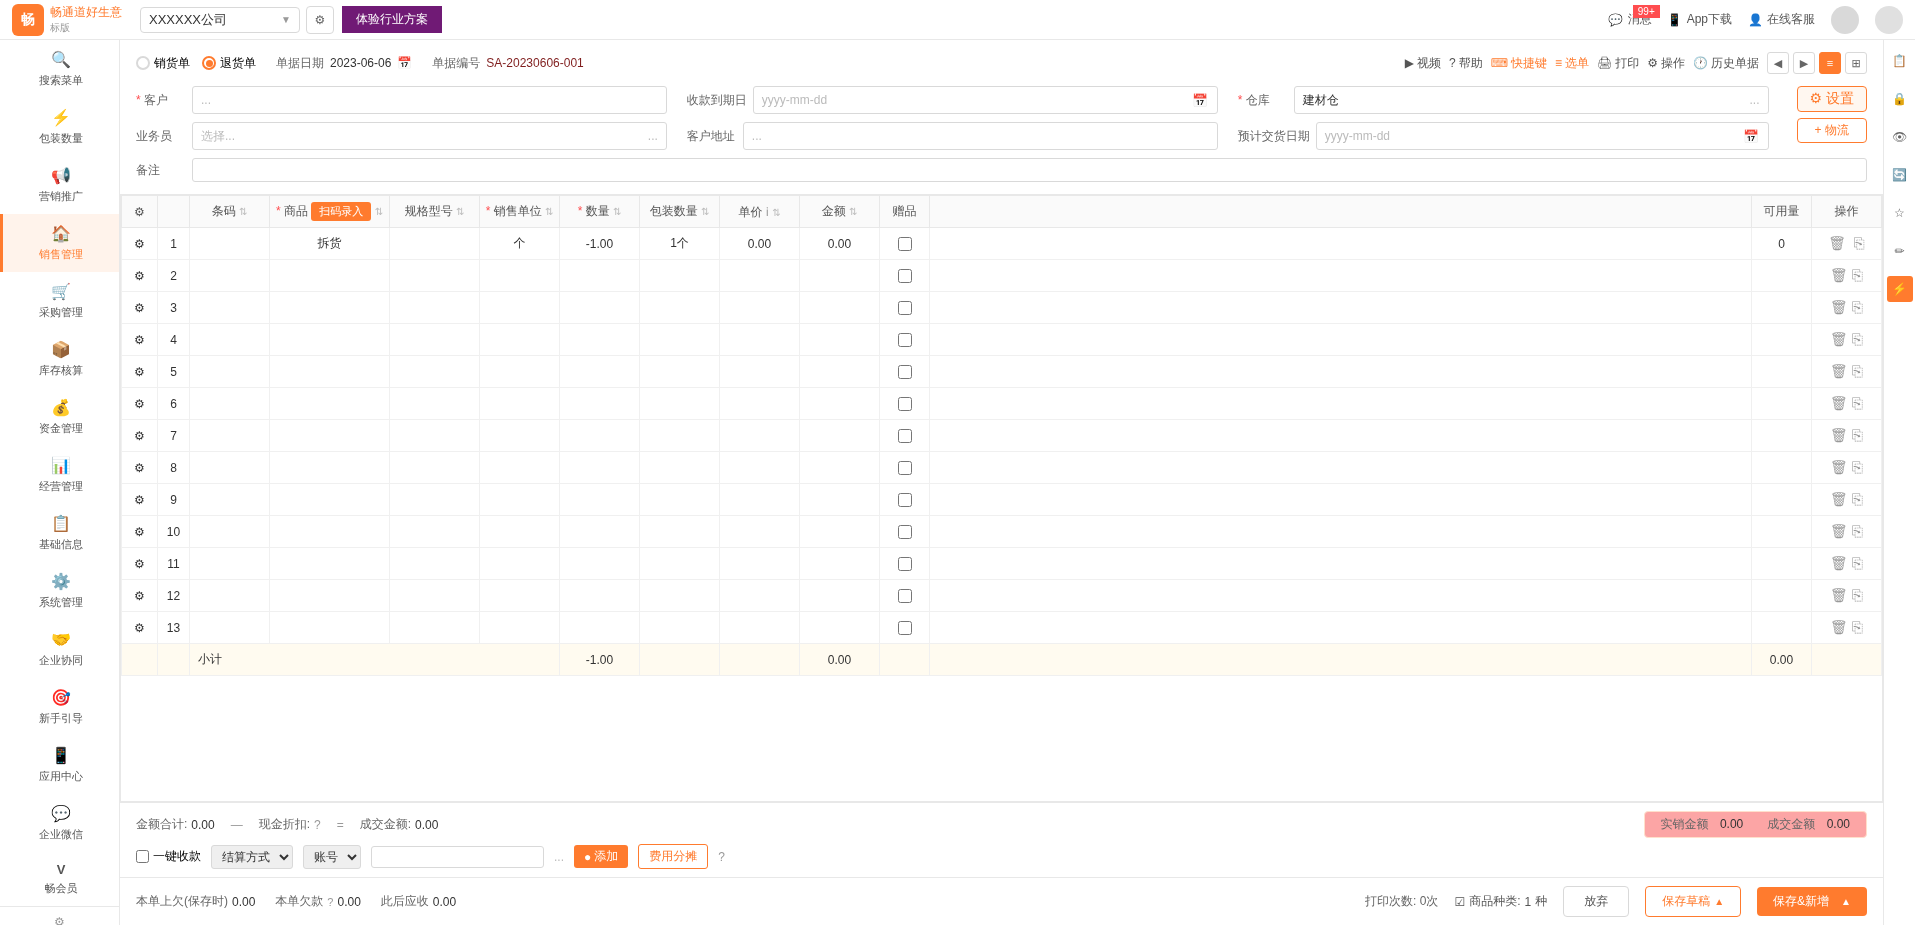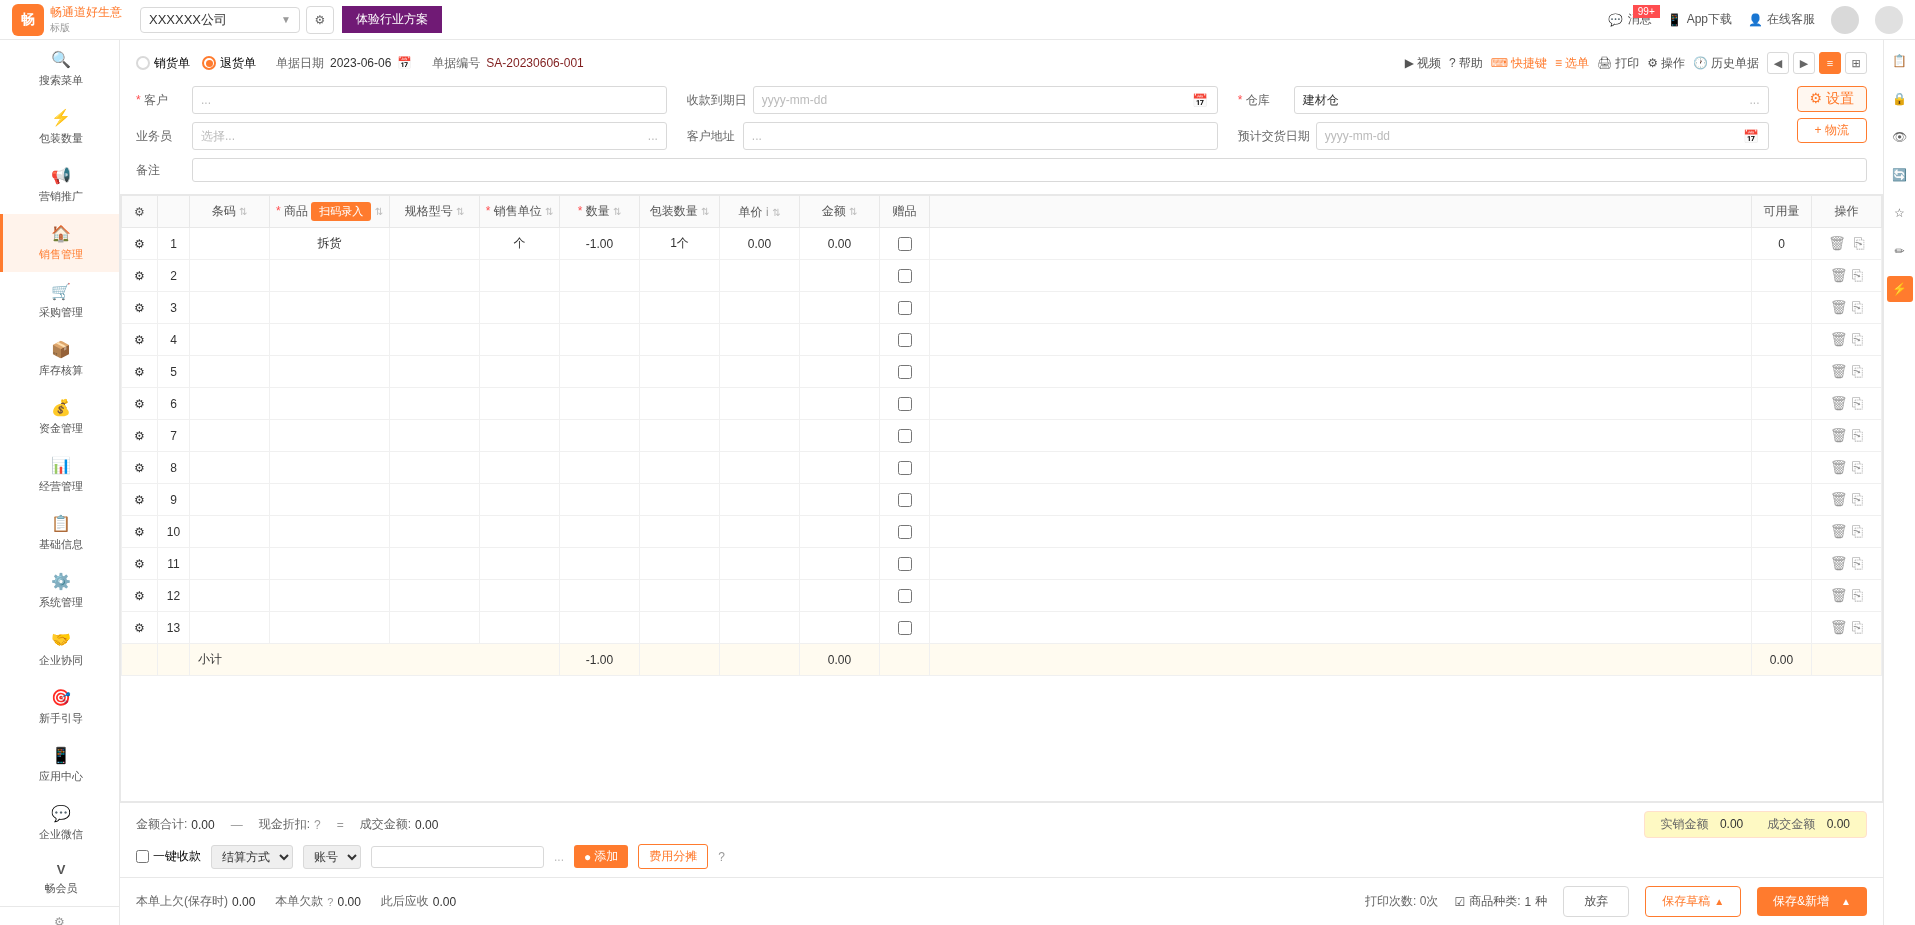--- a/index.html
+++ b/index.html
@@ -715,21 +715,21 @@
           <span class="dash">—</span>
           <div class="summary-item">
             <span class="summary-label">现金折扣:</span>
             <span class="question-icon">?</span>
           </div>
           <span class="equals">=</span>
           <div class="summary-item">
             <span class="summary-label">成交金额:</span>
             <span class="summary-value">0.00</span>
           </div>
-          <div style="margin-left:auto; background:#fef9c3; border:1px solid #ffe0cc; border-radius:4px; padding:4px 16px; text-align:left;">
+          <div style="margin-left:auto; background:#fca5a5; border:1px solid #ffe0cc; border-radius:4px; padding:4px 16px; text-align:left;">
             <div style="display:flex; gap:24px;">
               <div>
                 <span class="summary-label">实销金额</span>
                 <span class="summary-value" style="margin-left:8px;">0.00</span>
               </div>
               <div>
                 <span class="summary-label">成交金额</span>
                 <span class="summary-value" style="margin-left:8px;">0.00</span>
               </div>
             </div>

